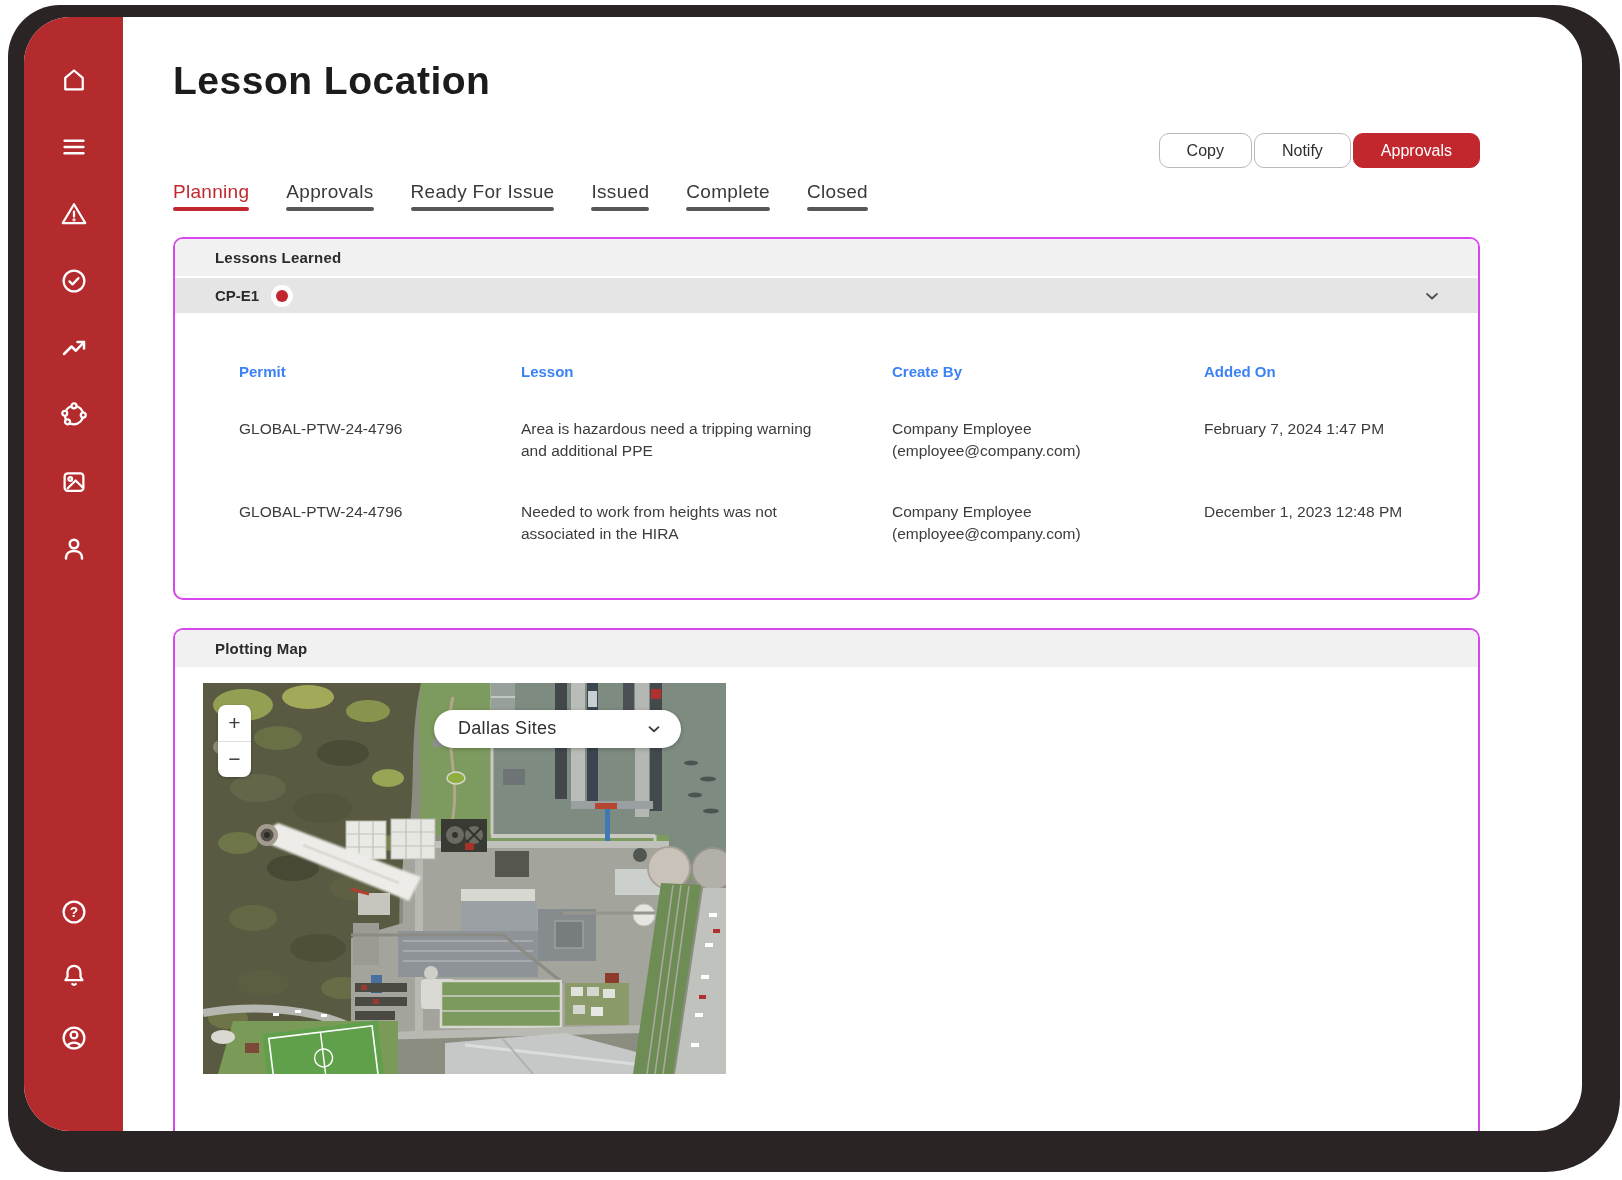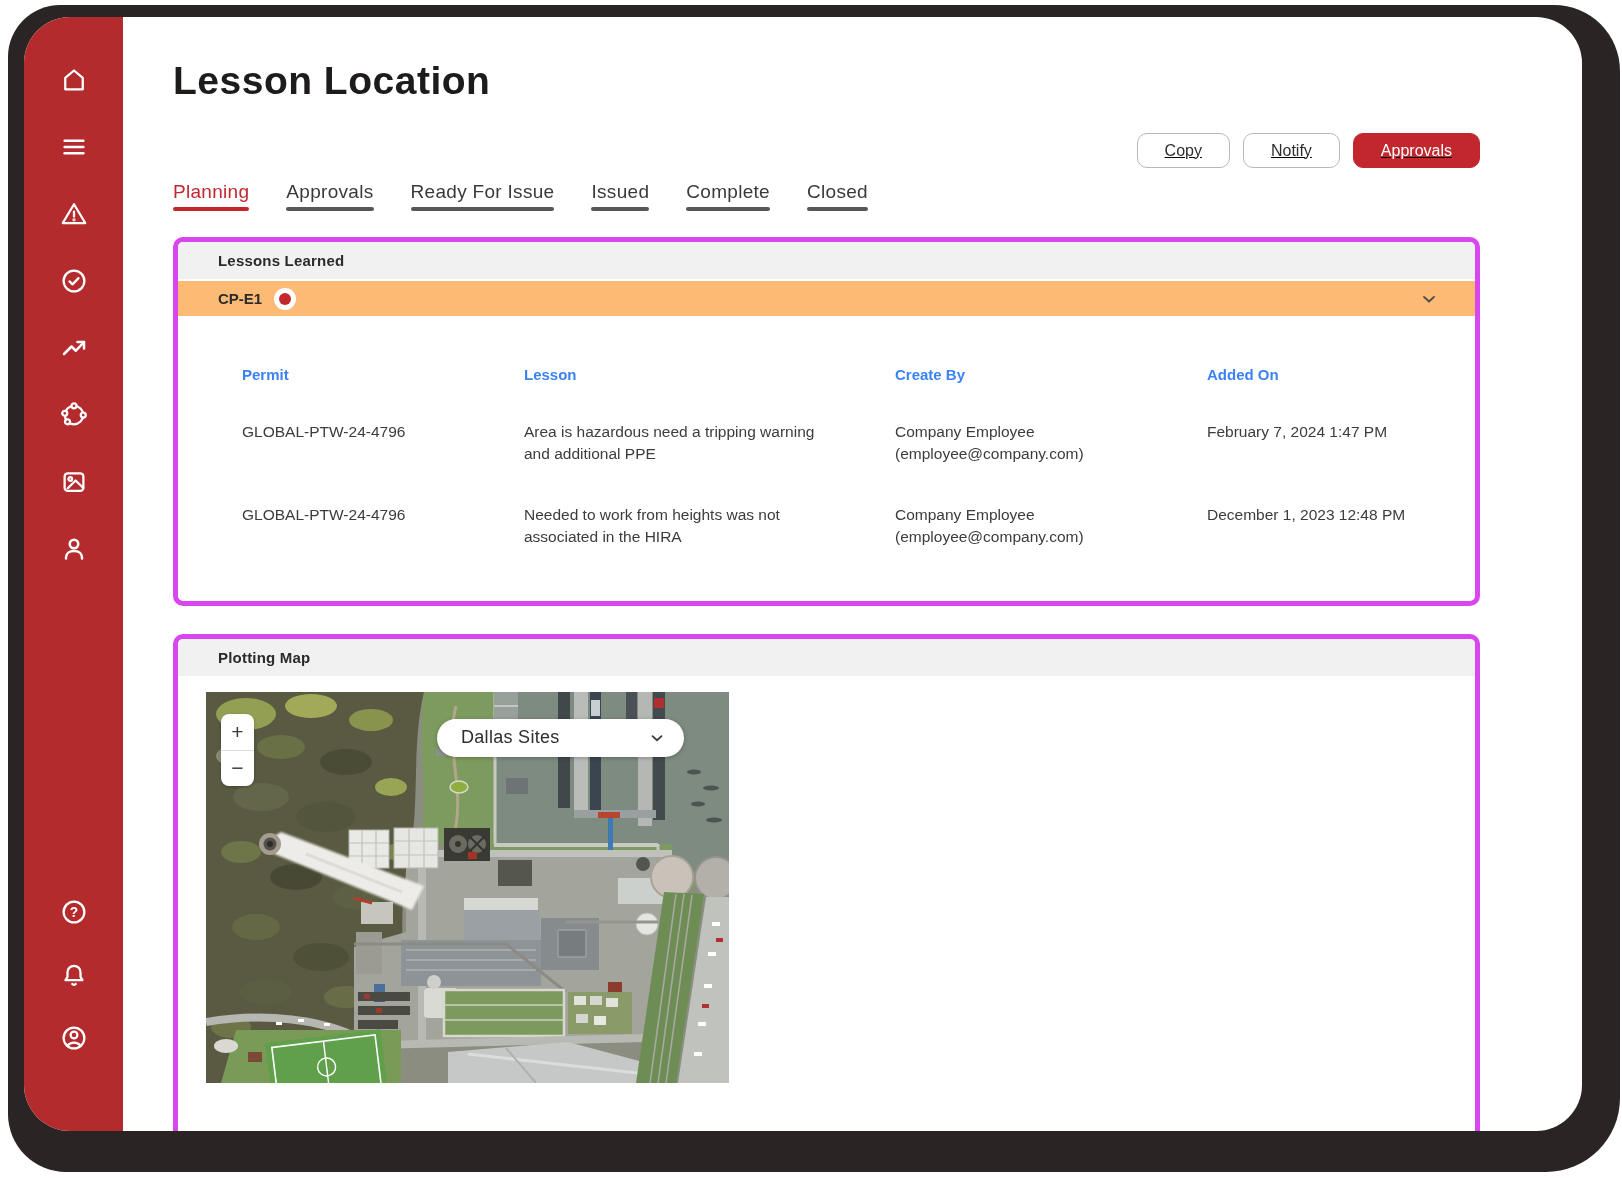--- a/index.html
+++ b/index.html
@@ -25,33 +25,33 @@
   .main { position:absolute; left:99px; top:0; right:0; bottom:0; padding:42px 102px 0 50px; }
   .page-title { font-size:39px; font-weight:700; color:#1e1b1b; letter-spacing:.5px; }
 
   .tabbar { display:flex; align-items:flex-start; margin-top:30px; }
   .tabs { display:flex; gap:37px; }
   .tab { font-size:19px; color:#3a3a3a; letter-spacing:.3px; padding:4px 0 8px 0; cursor:pointer; position:relative;margin-top:44px; }
   .tab::after { content:""; position:absolute; left:0; right:0; bottom:0; height:4px; border-radius:2px; background:#57575a; }
   .tab.active { color:#c1272d; }
   .tab.active::after { background:#c1272d; }
 
-  .actions { margin-left:auto; display:flex; gap:13px;text-decoration:underline; }
+  .actions { margin-left:auto; display:flex; gap:2px; }
   .btn { height:35px; padding:0 27px; font-size:16px; border-radius:10px; background:#fff;
          border:1.5px solid #b9b9b9; color:#2e2e2e; display:flex; align-items:center; cursor:pointer;
          font-family:"Liberation Sans", sans-serif; }
   .btn.primary { background:#c1272d; border-color:#c1272d; color:#fff; }
 
   
-  .card { border:5px solid #d946ef; border-radius:10px; overflow:hidden; background:#fff; }
+  .card { border:2px solid #d946ef; border-radius:10px; overflow:hidden; background:#fff; }
   .card.lessons { margin-top:26px; }
   .card.mapcard { margin-top:28px; height:562px; }
   .card-head { height:37px; background:#f1f1f1; display:flex; align-items:center;
                padding-left:40px; font-size:15px; font-weight:700; color:#2b2b2b; letter-spacing:.2px; }
-  .group-row { height:37px; background:#fdba74; border-top:2px solid #fff; display:flex;
+  .group-row { height:37px; background:#e5e5e5; border-top:2px solid #fff; display:flex;
                align-items:center; padding:0 36px 0 40px; cursor:pointer; }
   .group-label { font-size:15px; font-weight:700; color:#2b2b2b; }
   .status-dot { width:22px; height:22px; border-radius:50%; background:#fdfdfd; margin-left:12px;
                 display:flex; align-items:center; justify-content:center; }
   .status-dot i { width:12px; height:12px; border-radius:50%; background:#c1272d; }
   .group-chevron { margin-left:auto; width:20px; height:20px; }
 
   .table-body { padding:50px 40px 52px 64px; }
   .tgrid { display:grid; grid-template-columns:282px 371px 312px 1fr; }
   .th { font-size:15px; font-weight:700; color:#3b82f6; }

